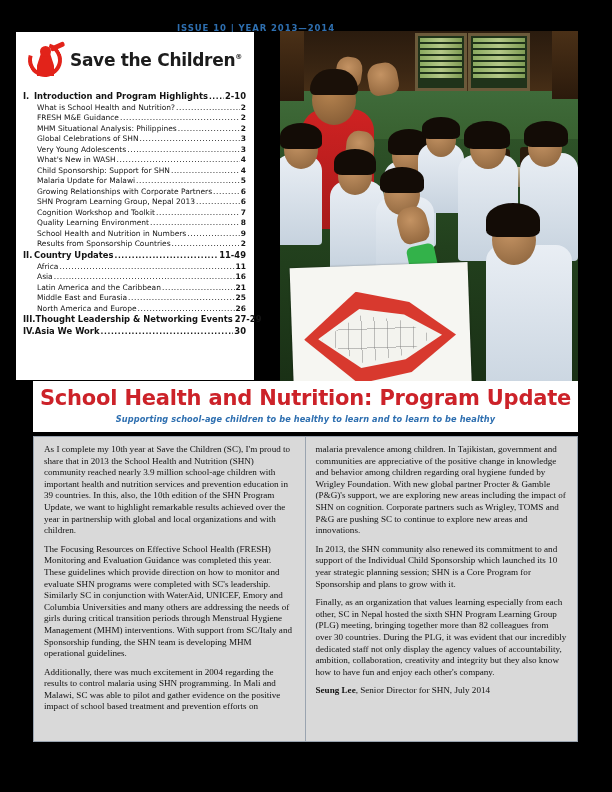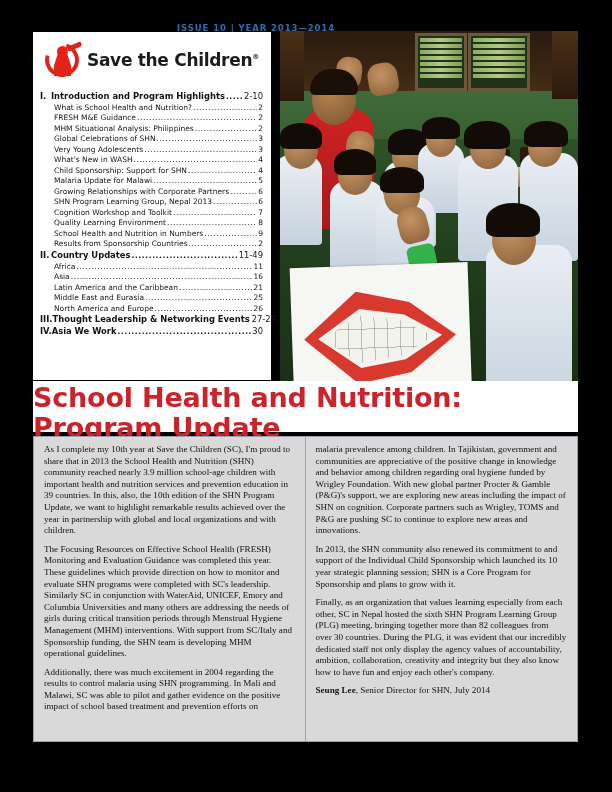--- a/index.html
+++ b/index.html
@@ -135,21 +135,21 @@
     position: absolute; left: 150px; top: 136px; width: 148px; height: 20px;
     background: linear-gradient(180deg,#cdbfa3,#8e7e60);
   }
   .chairback {
     position: absolute; background: #2a1b0c; border-radius: 3px;
   }
 
   
   .toc {
     position: absolute;
-    left: 33px; top: 32px;
+    left: 16px; top: 32px;
     width: 238px; height: 348px;
     background: #ffffff;
     padding: 0;
   }
   .logo-box {
     position: absolute; left: 0; top: 0; width: 238px; height: 56px;
     background: #ffffff;
     display: flex; align-items: center; padding-left: 10px;
   }
   .logo-mark {
@@ -202,35 +202,36 @@
   }
   .toc-label { flex: 0 0 auto; }
   .toc-dots {
     flex: 1 1 auto;
     overflow: hidden;
     margin: 0 1px;
     color: #141414;
     font-size: 7.5px;
     letter-spacing: 0.6px;
   }
-  .toc-page { flex: 0 0 auto; font-weight: normal; }
+  .toc-page { flex: 0 0 auto; font-weight: bold; }
 
   
   .title-band {
     position: absolute;
     left: 33px; top: 381px;
     width: 545px; height: 51px;
     background: #ffffff;
     padding-top: 2px;
   }
   .main-title {
     font-family: "DejaVu Sans", sans-serif;
     font-weight: bold;
-    font-size: 27px;
+    font-size: 21px;
     color: #CC2229;
+    text-align: center;
     letter-spacing: -0.2px;
     line-height: 30px;
   }
   .subtitle {
     font-family: "DejaVu Sans", sans-serif;
     font-style: italic;
     font-weight: bold;
     font-size: 8.2px;
     color: #2E6FB0;
     text-align: center;

